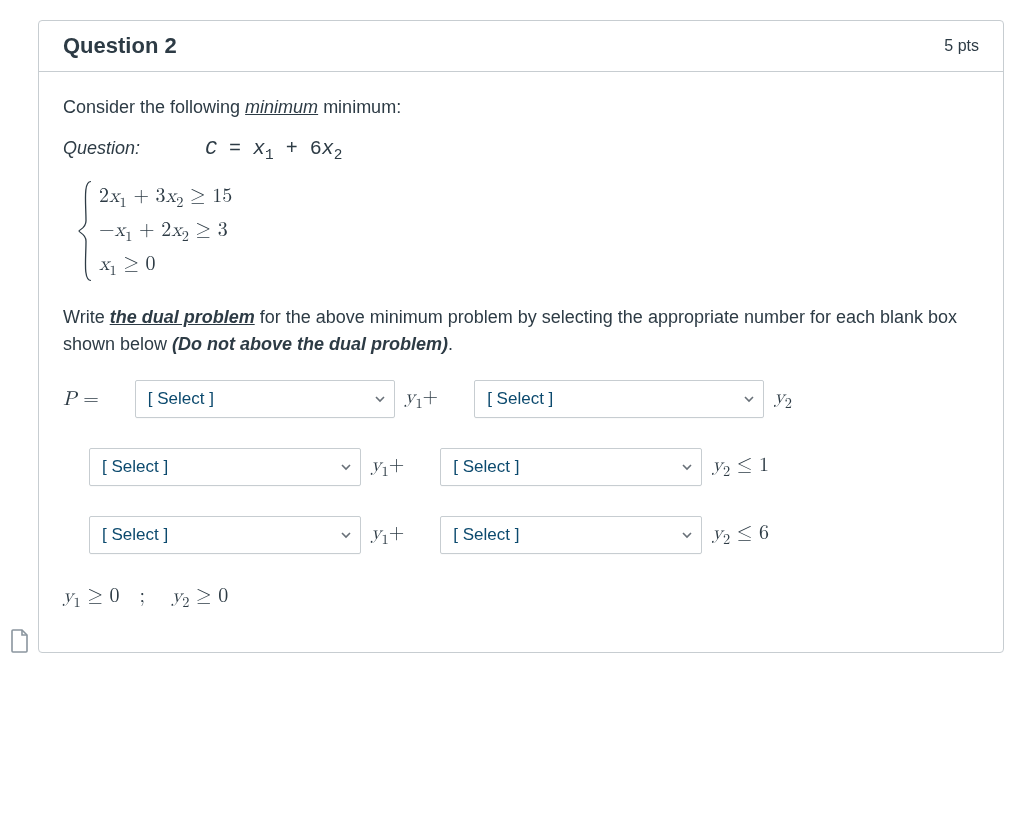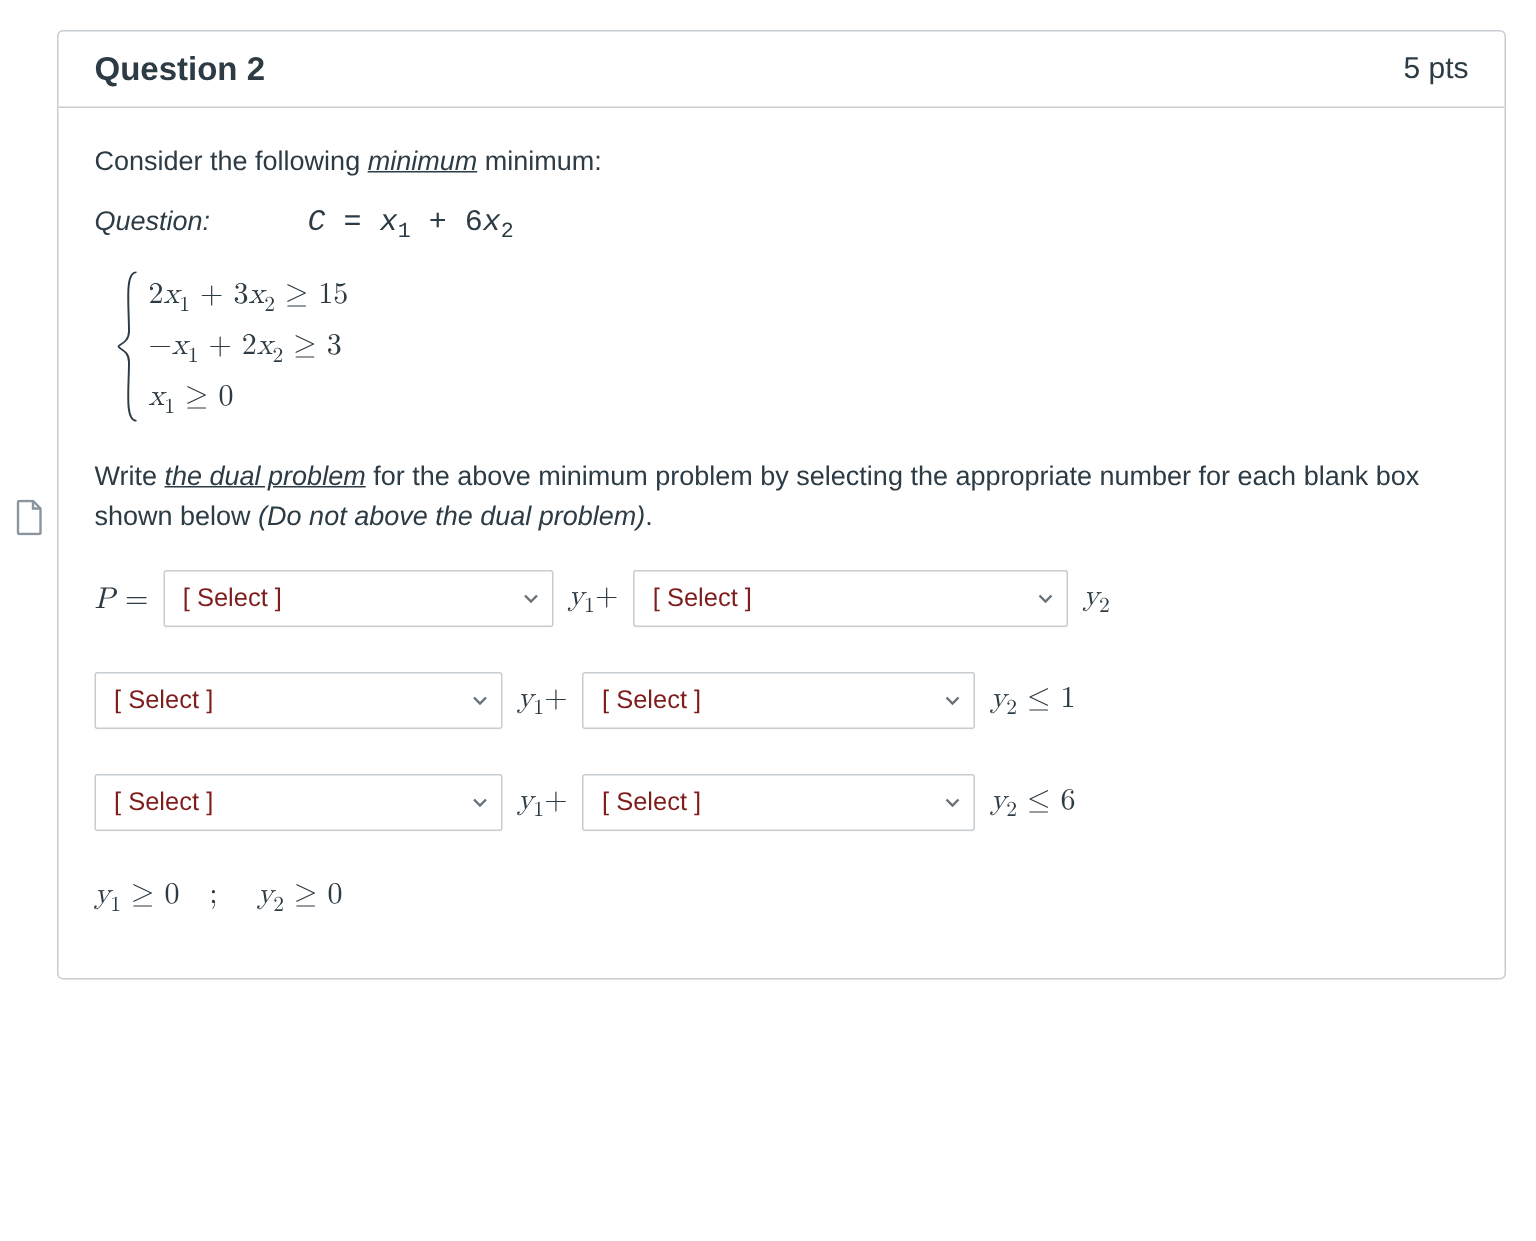--- a/index.html
+++ b/index.html
@@ -7,21 +7,21 @@
       margin: 0;
       padding: 20px 20px 20px 8px;
       font-family: "Helvetica Neue", Helvetica, Arial, sans-serif;
       font-size: 18px;
       color: #2d3b45;
       background: #fff;
       width: 1024px;
     }
     .wrap {
       display: flex;
-      align-items: center;
+      align-items: flex-end;
     }
     .doc-icon {
       width: 24px;
       flex-shrink: 0;
       padding-top: 16px;
       text-align: center;
       color: #8a959e;
     }
     .doc-icon svg { display: block; margin: 0 auto; }
     .card {
@@ -36,29 +36,29 @@
       align-items: center;
       padding: 12px 24px;
       border-bottom: 1px solid #c7cdd1;
     }
     .card-header .title {
       font-weight: 700;
       font-size: 22px;
       color: #2d3b45;
     }
     .card-header .pts {
-      font-size: 20px;
+      font-size: 16px;
       color: #2d3b45;
     }
     .card-body {
       padding: 22px 24px 40px 24px;
     }
     .card-body p { margin: 0 0 14px 0; line-height: 1.45; }
     .italic { font-style: italic; }
-    .bolditalic { font-style: italic; font-weight: 400; }
+    .bolditalic { font-style: italic; font-weight: 700; }
     .underline { text-decoration: underline; margin-top: 12px; }
     .brace-block {
       margin: 4px 0 22px 14px;
       display: flex;
       align-items: stretch;
     }
     .brace {
       font-family: "STIXGeneral", "Latin Modern Math", "Cambria Math", serif;
       width: 16px;
       position: relative;
@@ -78,23 +78,24 @@
     .select-box {
       display: inline-flex;
       align-items: center;
       justify-content: space-between;
       border: 1px solid #c7cdd1;
       border-radius: 2px;
       background: #fff;
       height: 38px;
       padding: 0 8px 0 12px;
       font-size: 17px;
-      color: #7f1d1d;
+      color: #0c4a6e;
       cursor: pointer;
       box-shadow: 0 1px 0 rgba(0,0,0,0.02);
+      margin-left: 26px;
     }
     .select-box .chev {
       margin-left: 10px;
       flex-shrink: 0;
     }
     .select-box .chev svg { display: block; }
     .answer-row {
       display: flex;
       align-items: center;
       gap: 10px;

